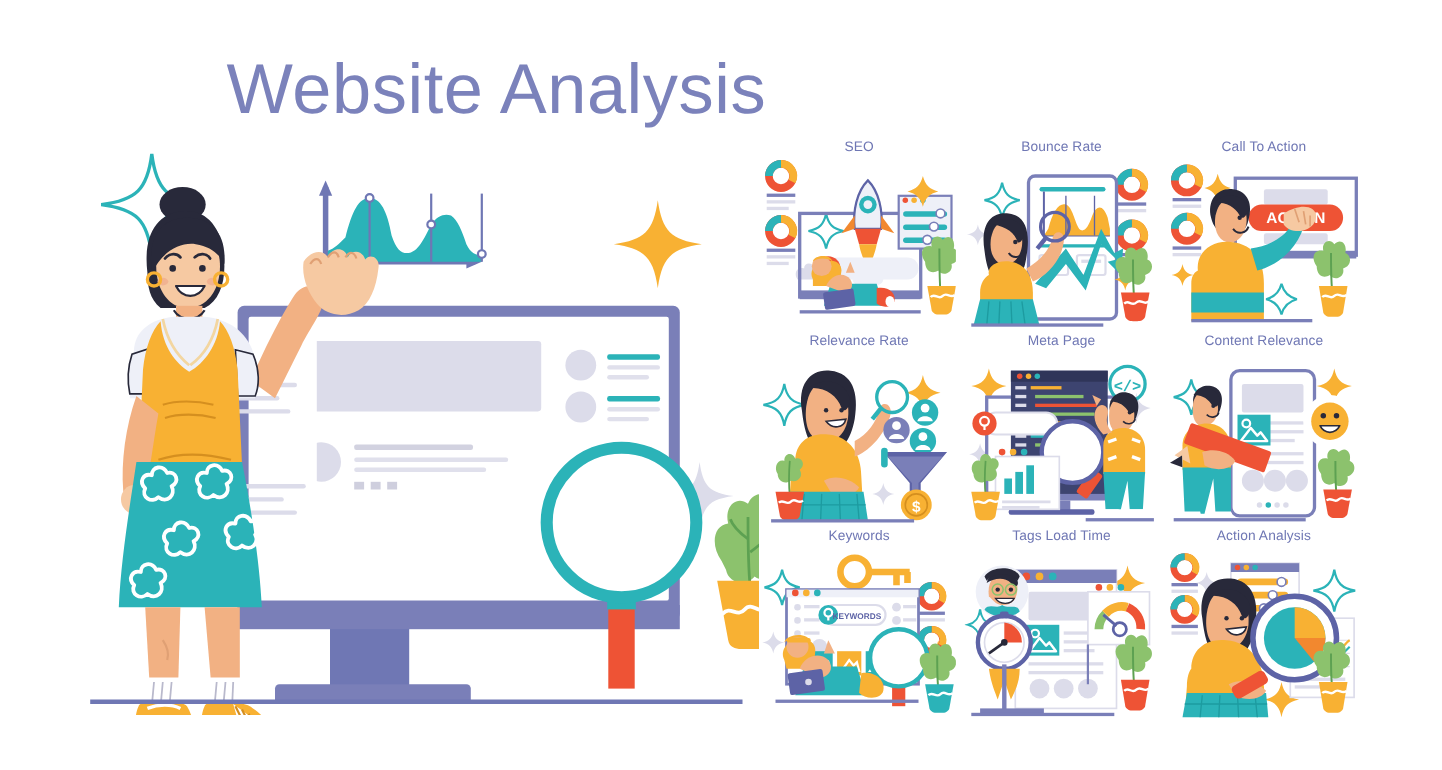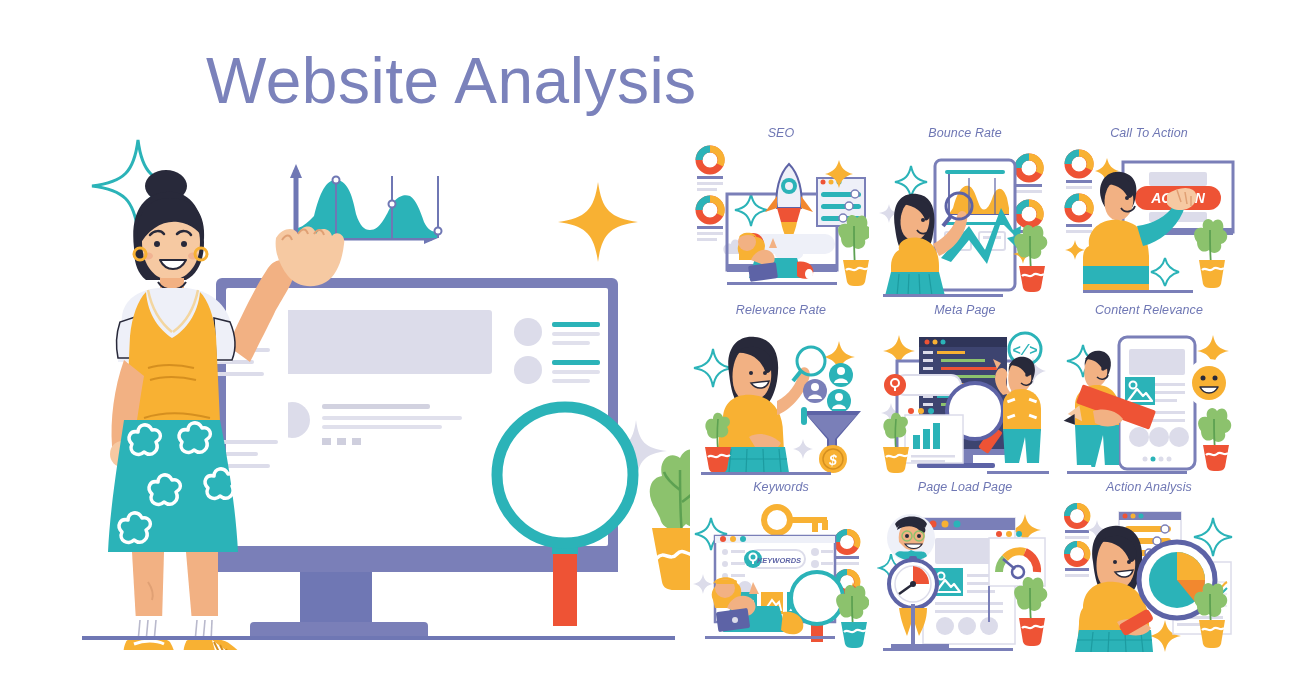--- a/index.html
+++ b/index.html
@@ -25,21 +25,21 @@
 
   
   #grid {
     position: absolute; left: 693px; top: 126px;
     width: 552px; height: 530px;
     display: grid;
     grid-template-columns: repeat(3, 176px);
     grid-template-rows: repeat(3, 177px);
     column-gap: 8px; row-gap: 0px;
   }
-  .tile { position: relative; width: 176px; height: 177px; font-style: italic; }
+  .tile { position: relative; width: 176px; height: 177px; }
   .tile-label {
     position: absolute; top: 0; left: 0; right: 0;
     text-align: center; font-size: 12.5px; color: #6f77b4;
     letter-spacing: 0.1px; line-height: 14px; white-space: nowrap;
   }
   .tile-art { position: absolute; top: 16px; left: 0; width: 176px; height: 160px; }
   .tile-art svg { display: block; width: 176px; height: 160px; }
 </style>
 </head>
 <body>
@@ -763,21 +763,21 @@
                      C178 102 178 112 170 114 C172 122 162 126 158 120 C152 124 146 120 146 112 Z" fill="#8cc26d"></path>
             <path d="M159 100 C159 112 159 122 160 130" fill="none" stroke="#5da152" stroke-width="1.8"></path>
             <path d="M148 126 L174 126 L170 148 C169 151 166 152 163 152 L159 152 C156 152 153 151 152 148 Z" fill="#2bb3b8"></path>
             <path d="M151 136 C155 132 158 139 162 135 C166 131 169 138 173 134" fill="none" stroke="#fff" stroke-width="2.2"></path>
           </g>
         </svg>
       </div>
     </div>
 
     <div class="tile">
-      <div class="tile-label">Page Load Page</div>
+      <div class="tile-label">Tags Load Time</div>
       <div class="tile-art">
         <svg viewBox="0 0 176 160">
           <path d="M148 18 C150 28 154 32 164 34 C154 36 150 40 148 50 C146 40 142 36 132 34 C142 32 146 28 148 18 Z" fill="#f8b133"></path>
           <path d="M14 58 C15 66 18 70 25 72 C18 74 15 78 14 86 C13 78 10 74 3 72 C10 70 13 66 14 58 Z" fill="none" stroke="#2bb3b8" stroke-width="2"></path>
           <path d="M156 88 C157 94 160 97 166 98 C160 99 157 102 156 108 C155 102 152 99 146 98 C152 97 155 94 156 88 Z" fill="#dcdcea"></path>
           <g>
             <rect x="46" y="22" width="92" height="126" fill="#ffffff" stroke="#dcdcea" stroke-width="1.5"></rect>
             <rect x="46" y="22" width="92" height="12" fill="#7a7fb8"></rect>
             <circle cx="56" cy="28" r="3.5" fill="#ee5335"></circle>
             <circle cx="68" cy="28" r="3.5" fill="#f8b133"></circle>

